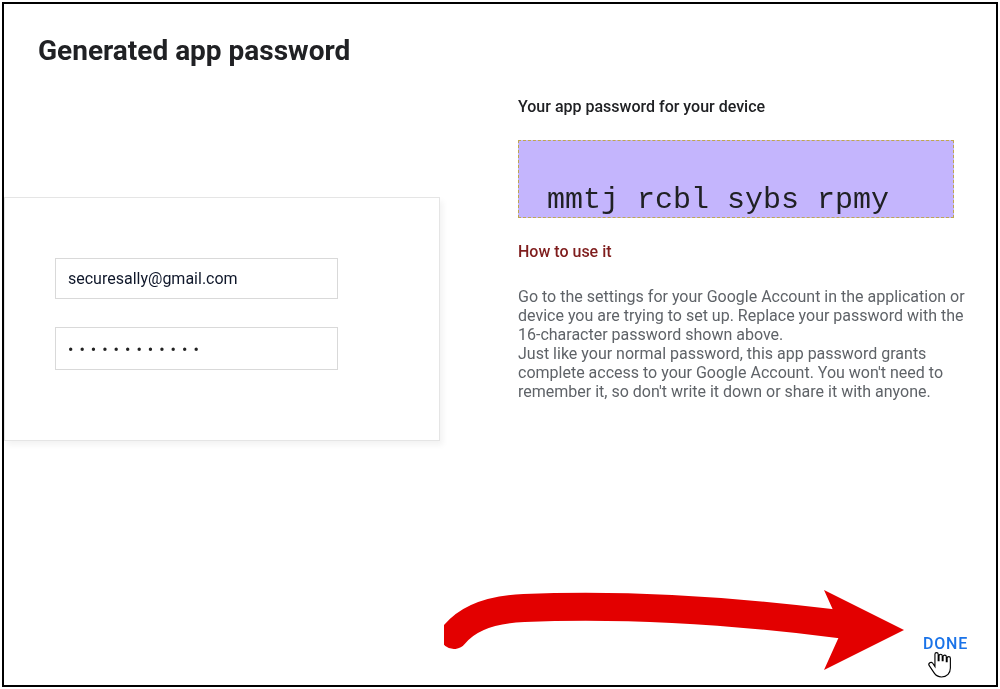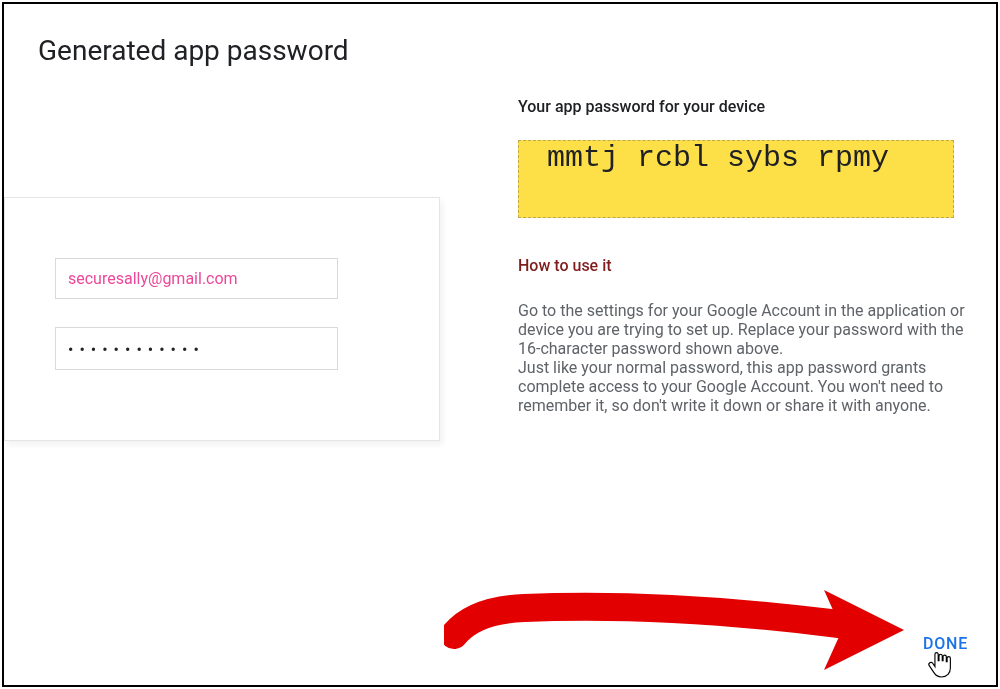--- a/index.html
+++ b/index.html
@@ -14,21 +14,21 @@
     .frame {
       border: 2px solid #000;
       width: 996px;
       height: 685px;
       margin: 2px;
       position: relative;
       padding: 30px 28px 30px 34px;
     }
     h1.title {
       font-size: 28px;
-      font-weight: 400;
+      font-weight: 700;
       color: #202124;
       letter-spacing: 0px;
       margin-bottom: 30px;
     }
     .columns {
       display: flex;
       gap: 78px;
       align-items: flex-start;
     }
     .left-col {
@@ -48,21 +48,21 @@
       font-size: 13px;
       color: #202124;
       font-weight: 500;
       margin-bottom: 8px;
       display: block;
     }
     .text-input {
       width: 283px;
       border: 1px solid #d9d9d9;
       font-size: 16px;
-      color: #ec4899;
+      color: #0f172a;
       padding: 10px 12px;
       margin-bottom: 28px;
       font-family: inherit;
     }
     .pw-input {
       width: 283px;
       border: 1px solid #d9d9d9;
       font-size: 16px;
       letter-spacing: 6px;
       color: #222;
@@ -73,28 +73,28 @@
       width: 470px;
       padding-top: 0px;
     }
     .sub-heading {
       font-size: 16px;
       font-weight: 500;
       color: #202124;
       margin-bottom: 24px;
     }
     .pw-box {
-      background: #fde047;
+      background: #c4b5fd;
       border: 1px dashed #bfa74f;
       width: 436px;
       height: 78px;
       display: flex;
-      align-items: flex-start;
+      align-items: flex-end;
       padding-left: 28px;
-      margin-bottom: 38px;
+      margin-bottom: 24px;
     }
     .pw-text {
       font-family: "Courier New", Courier, monospace;
       font-size: 30px;
       color: #202124;
       letter-spacing: 0px;
     }
     .howto-heading {
       font-size: 16px;
       font-weight: 500;

